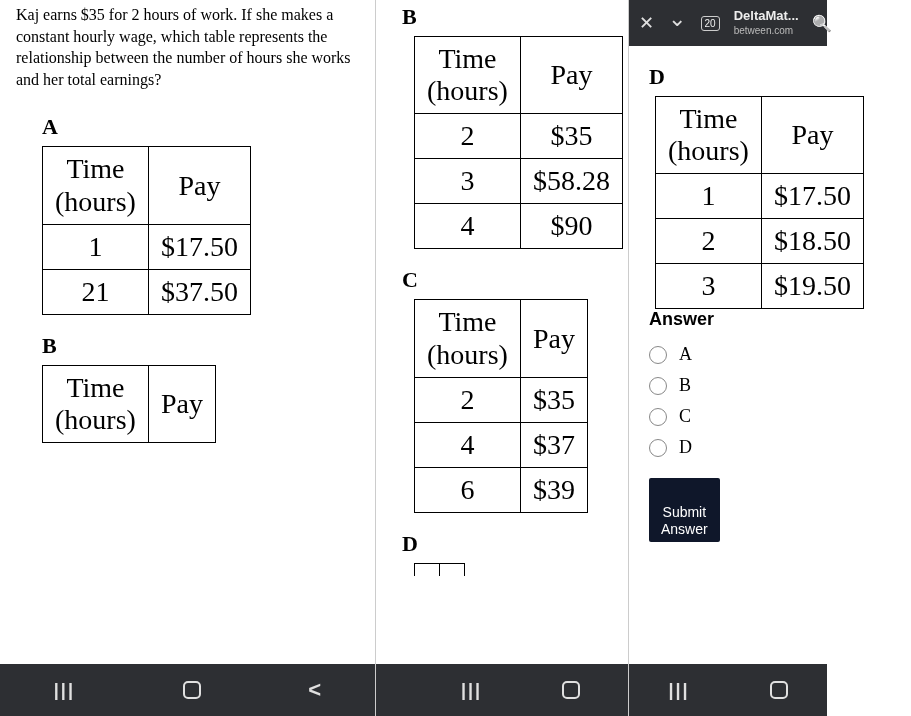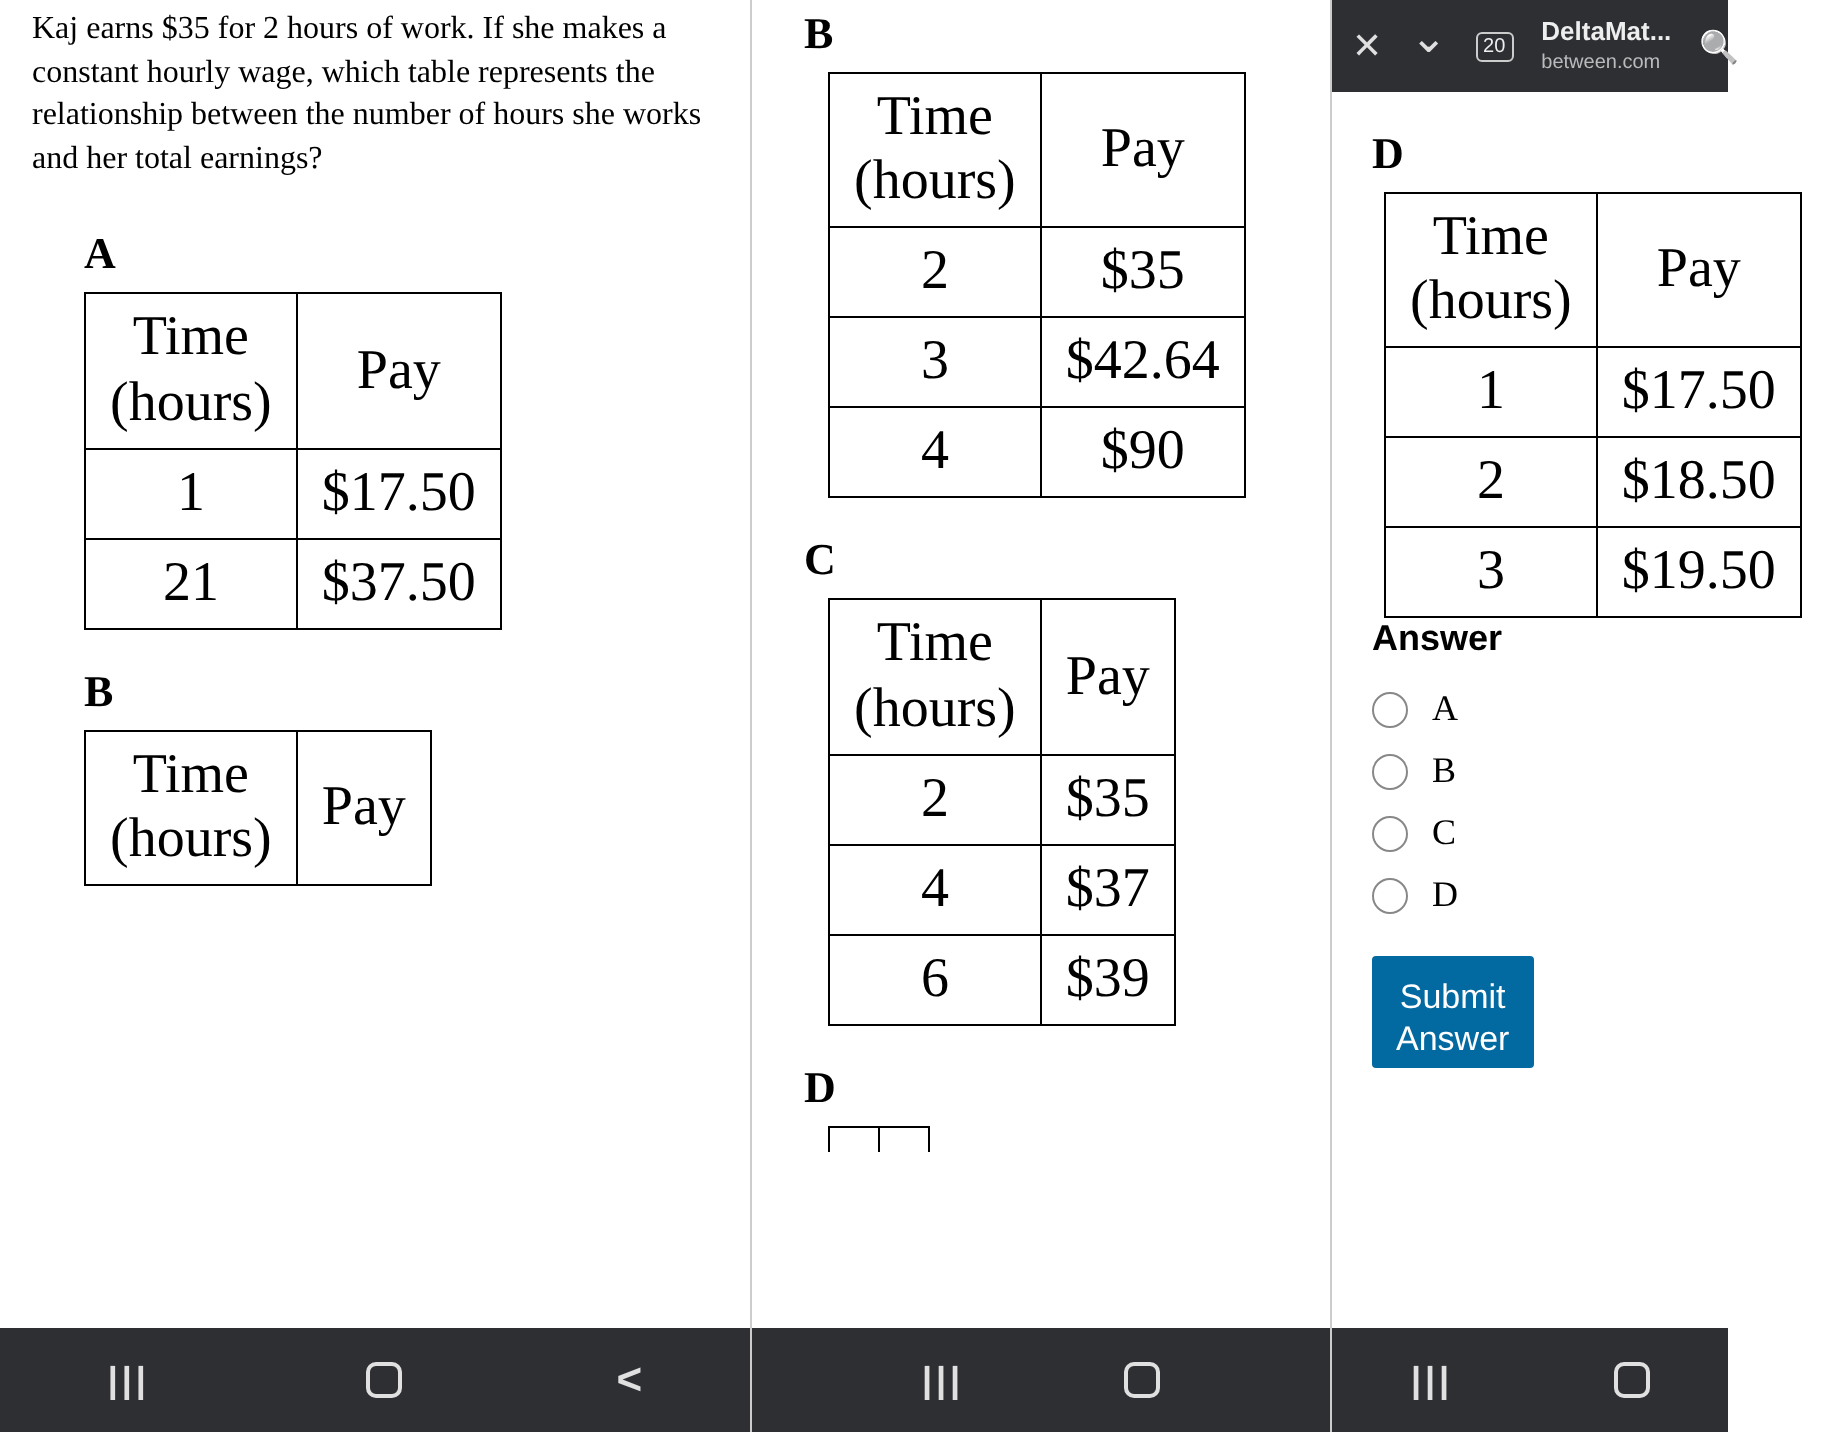--- a/index.html
+++ b/index.html
@@ -15,21 +15,21 @@
   }
   .panel {
     position:absolute;
     top:0;
     height:716px;
     background:#fff;
     border-left:1px solid #ccc;
   }
   .panel1 { left:0;   width:375px; border-left:none;}
   .panel2 { left:375px; width:290px; }
-  .panel3 { left:665px; width:199px; }
+  .panel3 { left:628px; width:199px; }
 
   .question {
     font-size:16px;
     line-height:1.35;
     padding:4px 10px 6px 8px;
     font-family: Georgia, serif;
   }
 
   .opt-label {
     font-weight:bold;
@@ -96,22 +96,22 @@
   .answer-title { font-weight:bold; font-size:18px; margin-bottom:14px;}
   .answer-row {
     display:flex; align-items:center; gap:12px; margin:10px 0;
     font-size:18px; font-family: Georgia, serif;
   }
   .radio {
     width:18px; height:18px; border:1.5px solid #888; border-radius:50%;
     display:inline-block;
   }
   .submit-btn {
-    background:#0369a1; color:#fff; font-family:Arial,sans-serif;
-    font-size:17px; border:none; padding:11px 12px 4px 12px; margin-top:10px;
+    background:#0f172a; color:#fff; font-family:Arial,sans-serif;
+    font-size:14px; border:none; padding:26px 12px 4px 12px; margin-top:10px;
     line-height:1.2; text-align:center; border-radius:2px;
   }
 </style>
 </head>
 <body>
 
 <div class="panel panel1">
   <div class="p1-content">
     <div class="question">Kaj earns $35 for 2 hours of work. If she makes a constant hourly wage, which table represents the relationship between the number of hours she works and her total earnings?</div>
     <div class="p1-tables">
@@ -165,21 +165,21 @@
               <div class="hdr-time"><span>Time</span><br><span>(hours)</span></div>
             </th>
         <th>Pay</th>
       </tr>
       <tr>
             <td>2</td>
             <td>$35</td>
           </tr>
       <tr>
             <td>3</td>
-            <td>$42.64</td>
+            <td>$58.28</td>
           </tr>
       <tr>
             <td>4</td>
             <td>$90</td>
           </tr>
     </tbody>
       </table>
 
     <div class="opt-label">C</div>
     <table class="data" style="margin-left:12px;">

